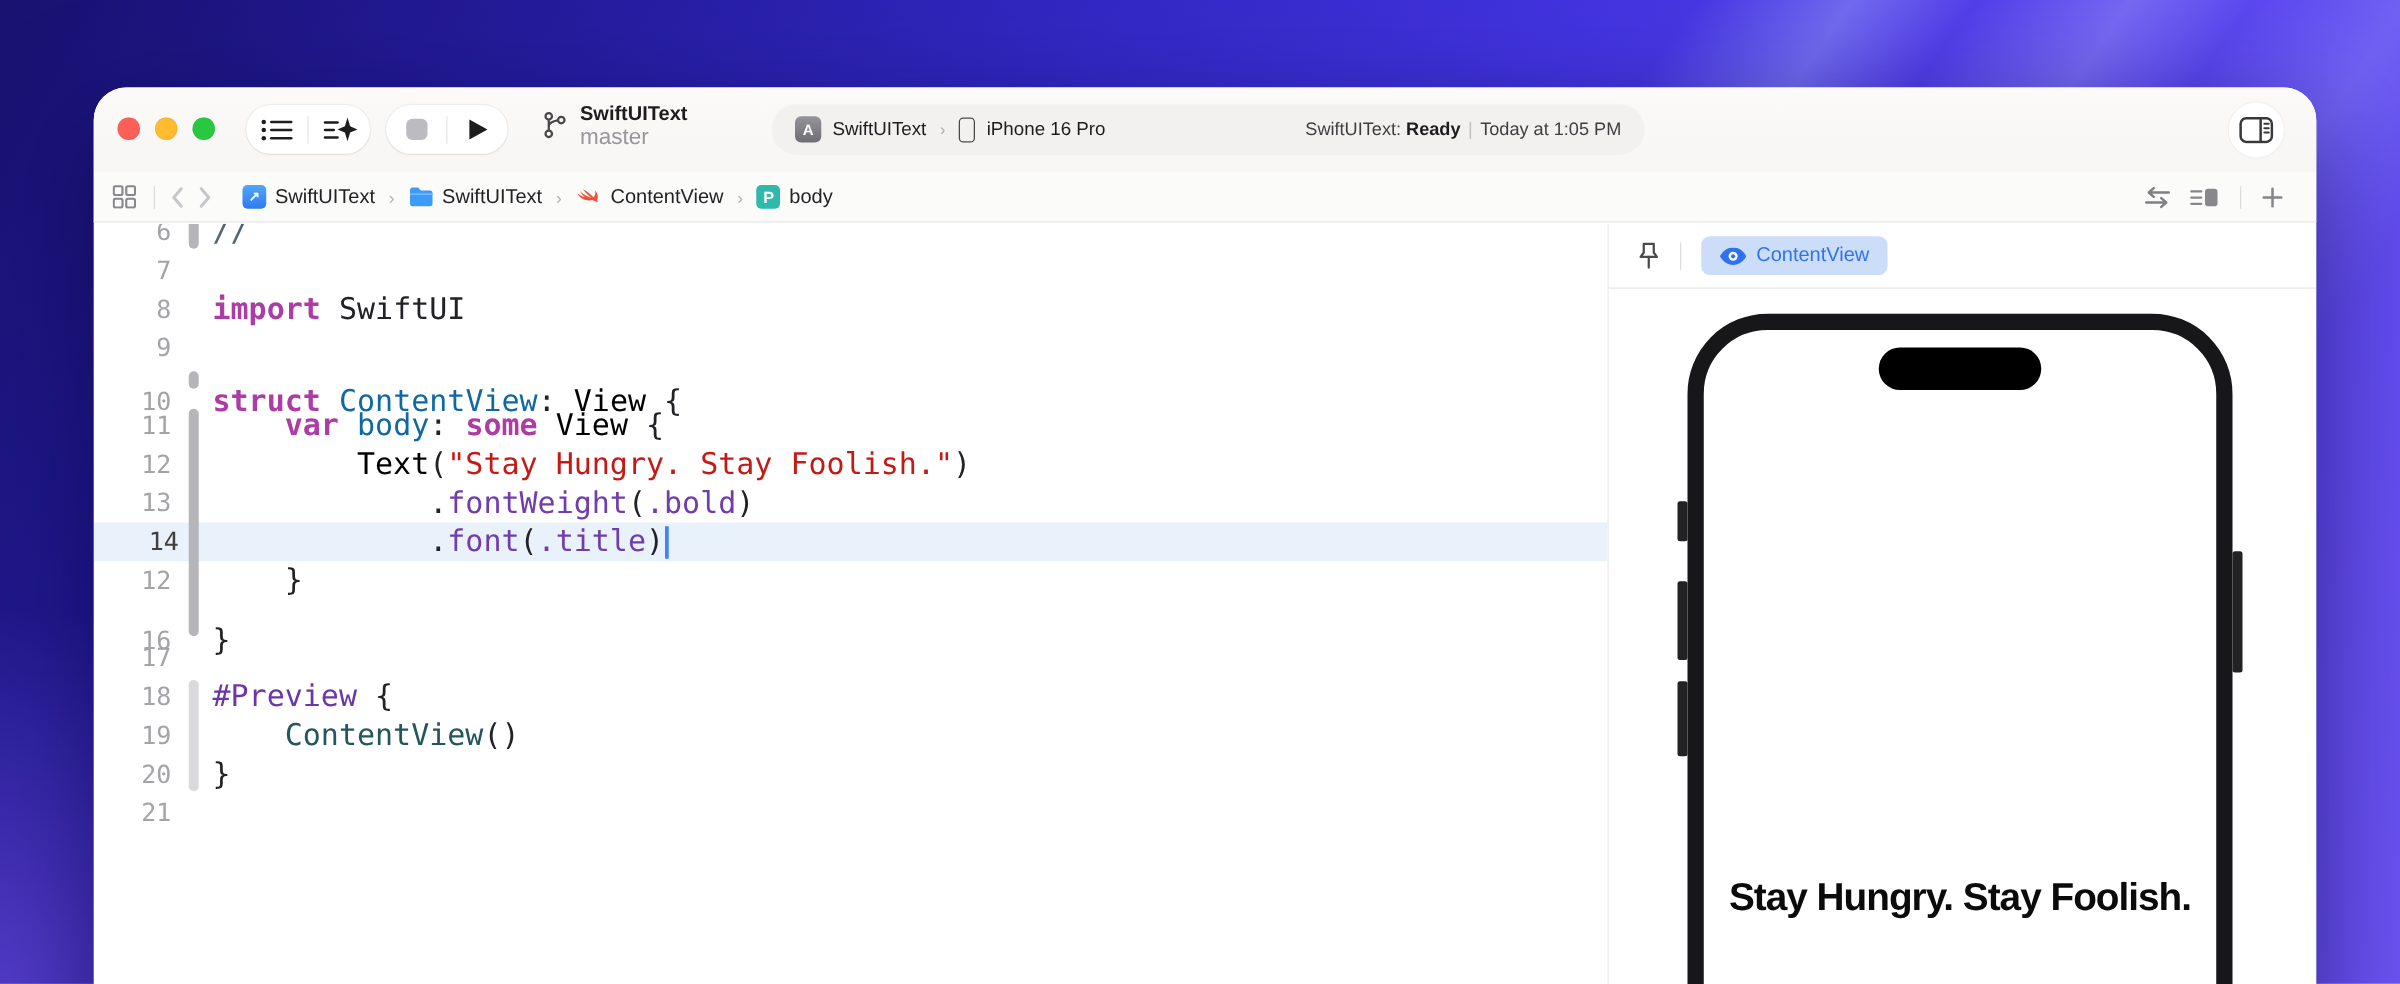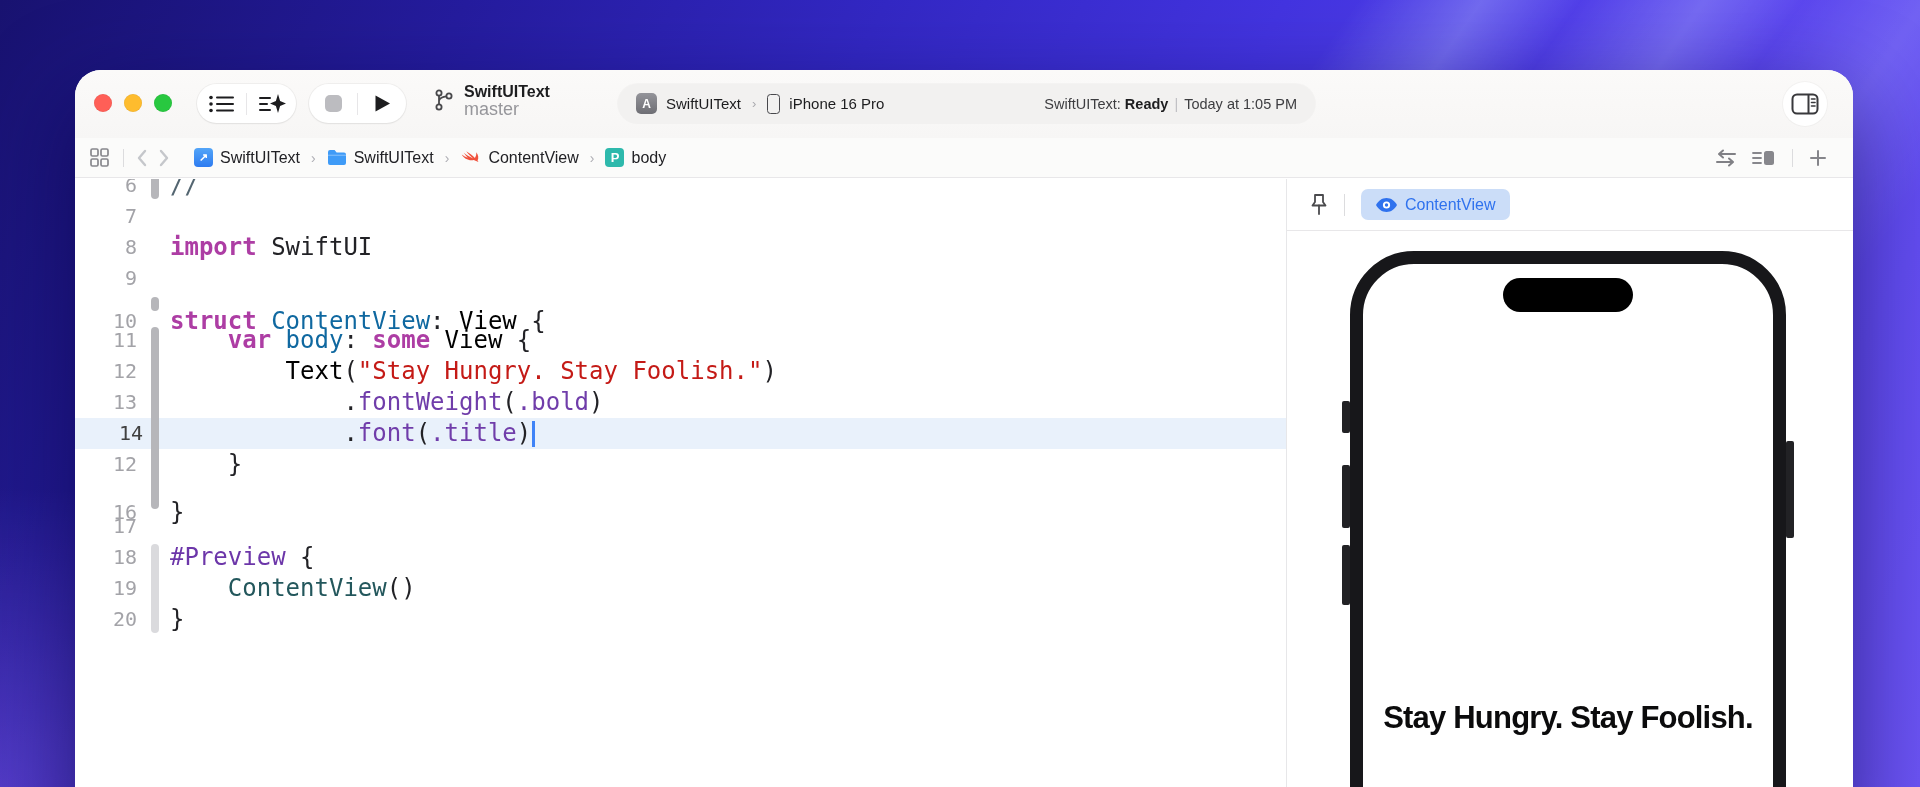--- a/index.html
+++ b/index.html
@@ -369,20 +369,24 @@
           <span class="lnum">18</span>
           <span class="ctext"><span class="c-macro">#Preview</span><span class="c-pl"> {</span></span>
         </div>
         <div class="code-row" style="top: 394px;">
           <span class="lnum">19</span>
           <span class="ctext"><span class="c-pl">    </span><span class="c-ref">ContentView</span><span class="c-pl">()</span></span>
         </div>
         <div class="code-row" style="top: 425px;">
           <span class="lnum">20</span>
           <span class="ctext"><span class="c-pl">}</span></span>
+        </div>
+        <div class="code-row" style="top: 456px;">
+          <span class="lnum">21</span>
+          <span class="ctext"></span>
         </div>
       </div>
 
     <div class="preview">
       <div class="pv-header">
         <button class="pv-pin">
           <span>
             <svg width="22" height="24" viewBox="0 0 22 24">
               <g fill="none" stroke="#4a4a4d" stroke-width="1.8" stroke-linejoin="round" stroke-linecap="round">
                 <path d="M7 2 H15 V9 L17.5 12.5 H4.5 L7 9 Z"></path>

